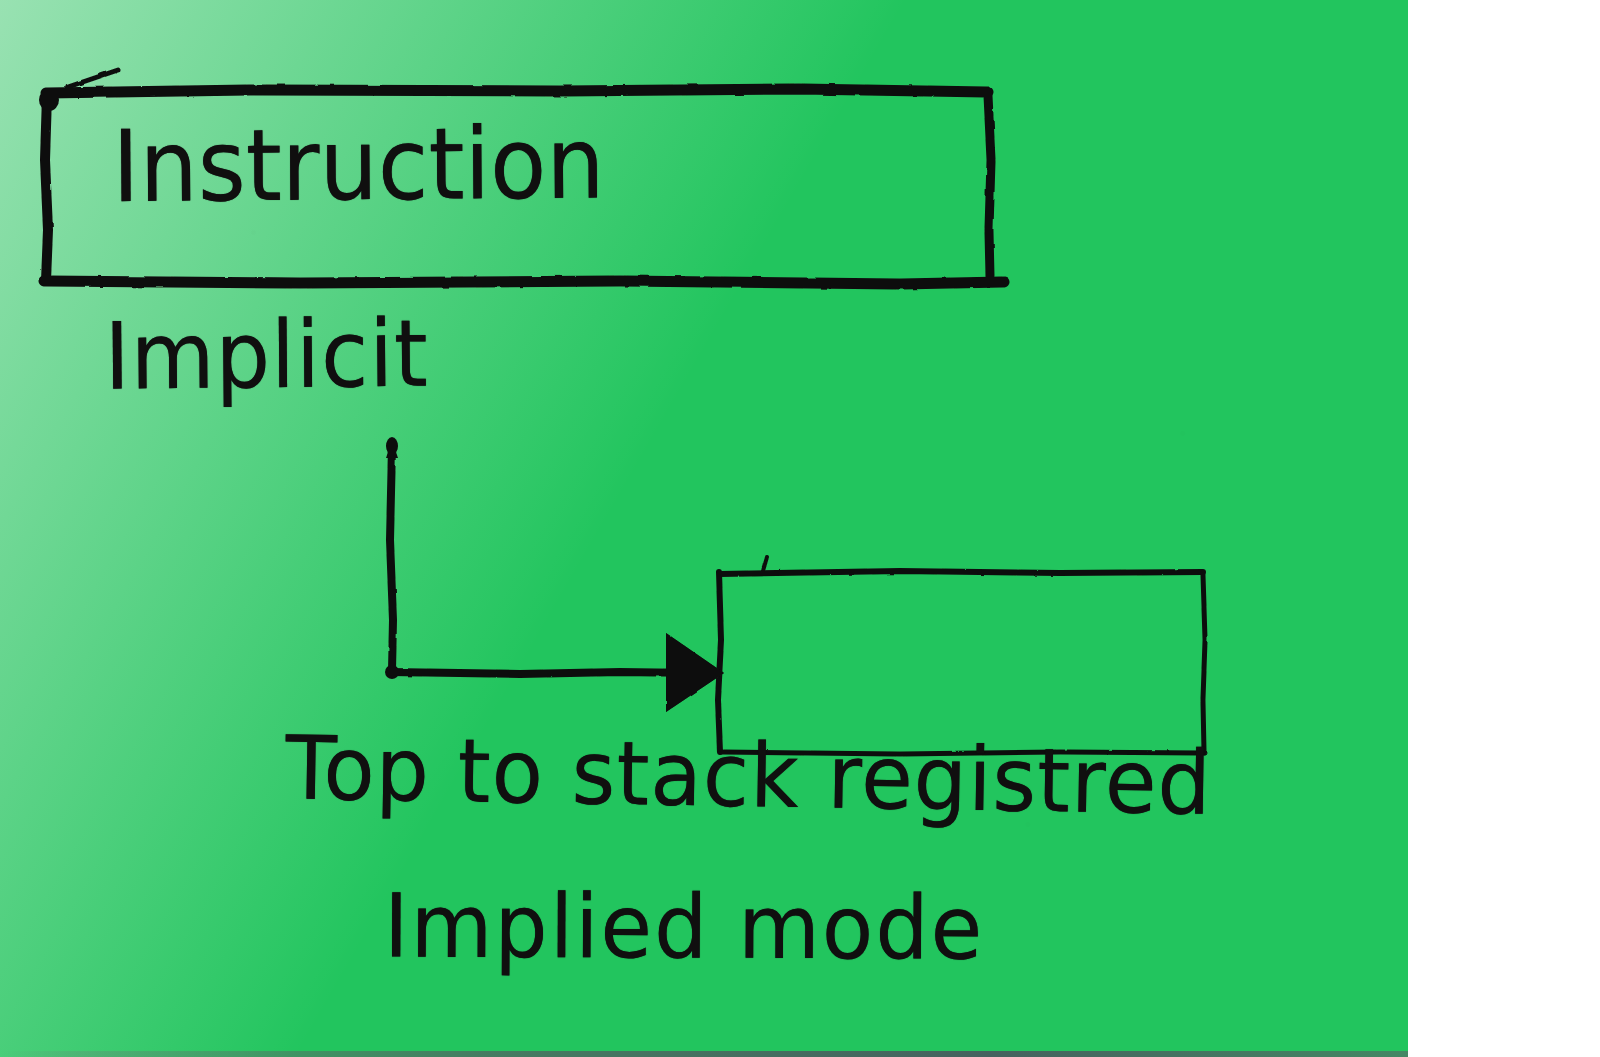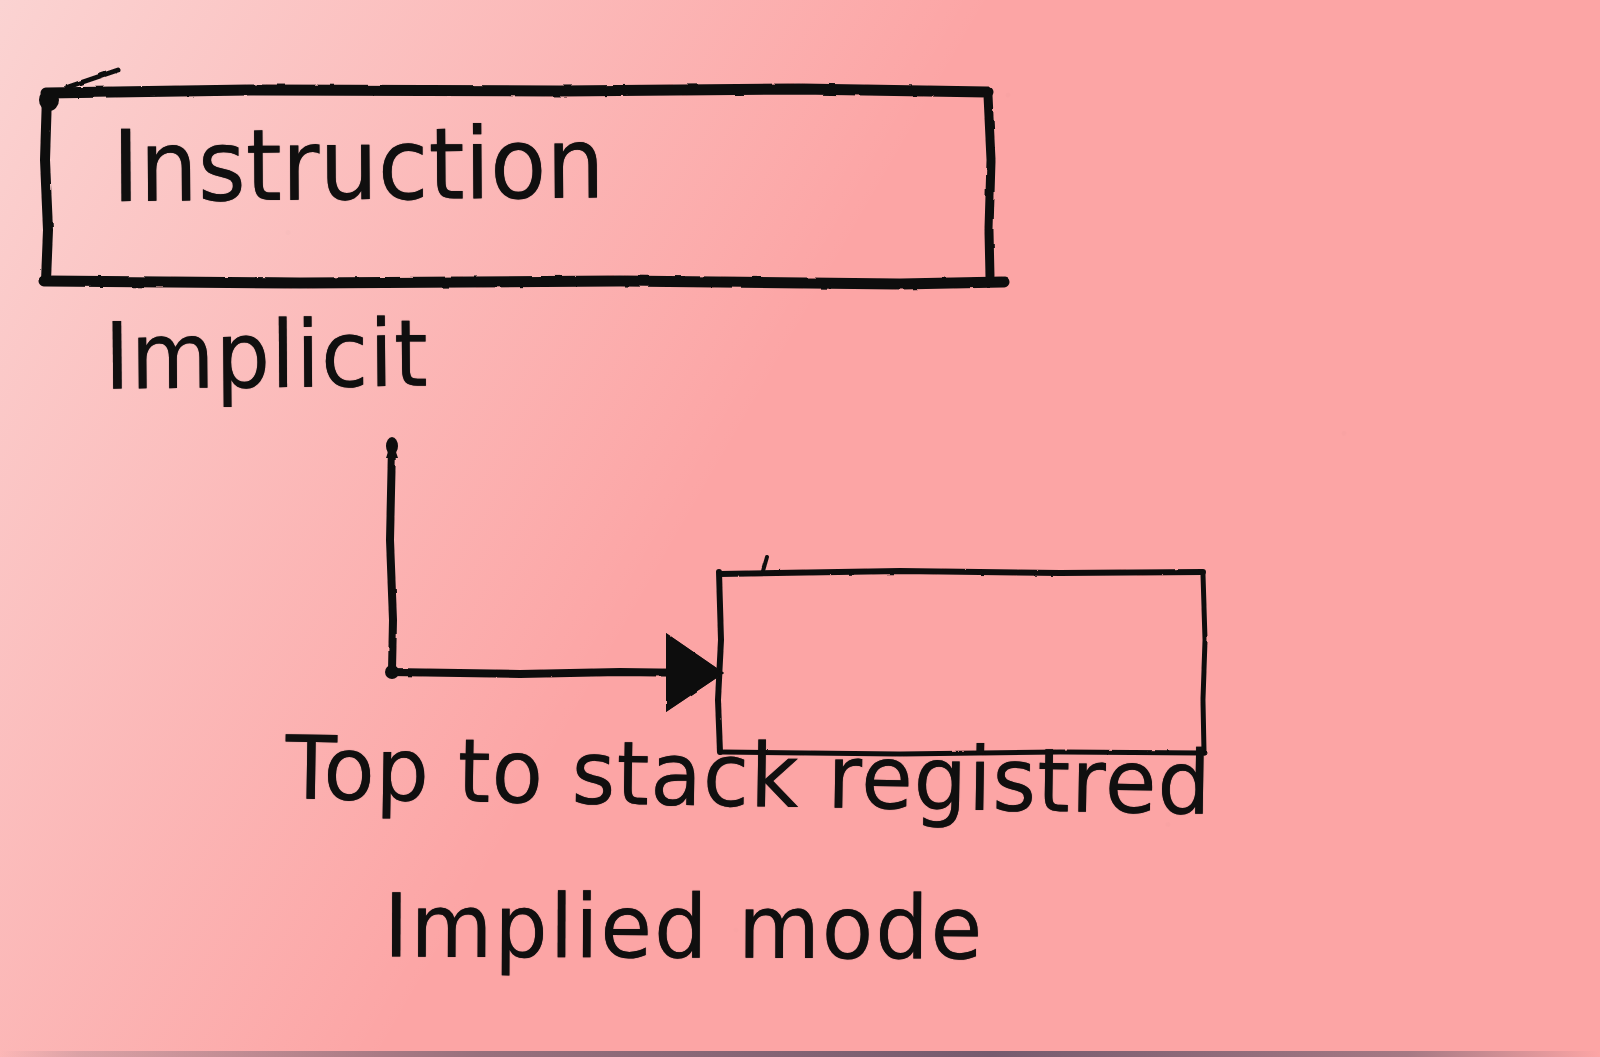--- a/index.html
+++ b/index.html
@@ -3,23 +3,23 @@
 <meta charset="utf-8">
 <title>Implied Mode Hand Drawn Diagram</title>
 <style>
   html, body {
     margin: 0;
     padding: 0;
     background: #ffffff;
   }
   #canvas {
     position: relative;
-    width: 1600px;
+    width: 1408px;
     height: 1057px;
-    background: #fca5a5;
+    background: #22c55e;
     overflow: hidden;
     font-family: "DejaVu Sans", sans-serif;
   }
   
   #paper-grain {
     position: absolute;
     inset: 0;
     pointer-events: none;
     background:
       radial-gradient(circle at 18% 22%, rgba(0,0,0,0.012) 0 2px, transparent 3px),

